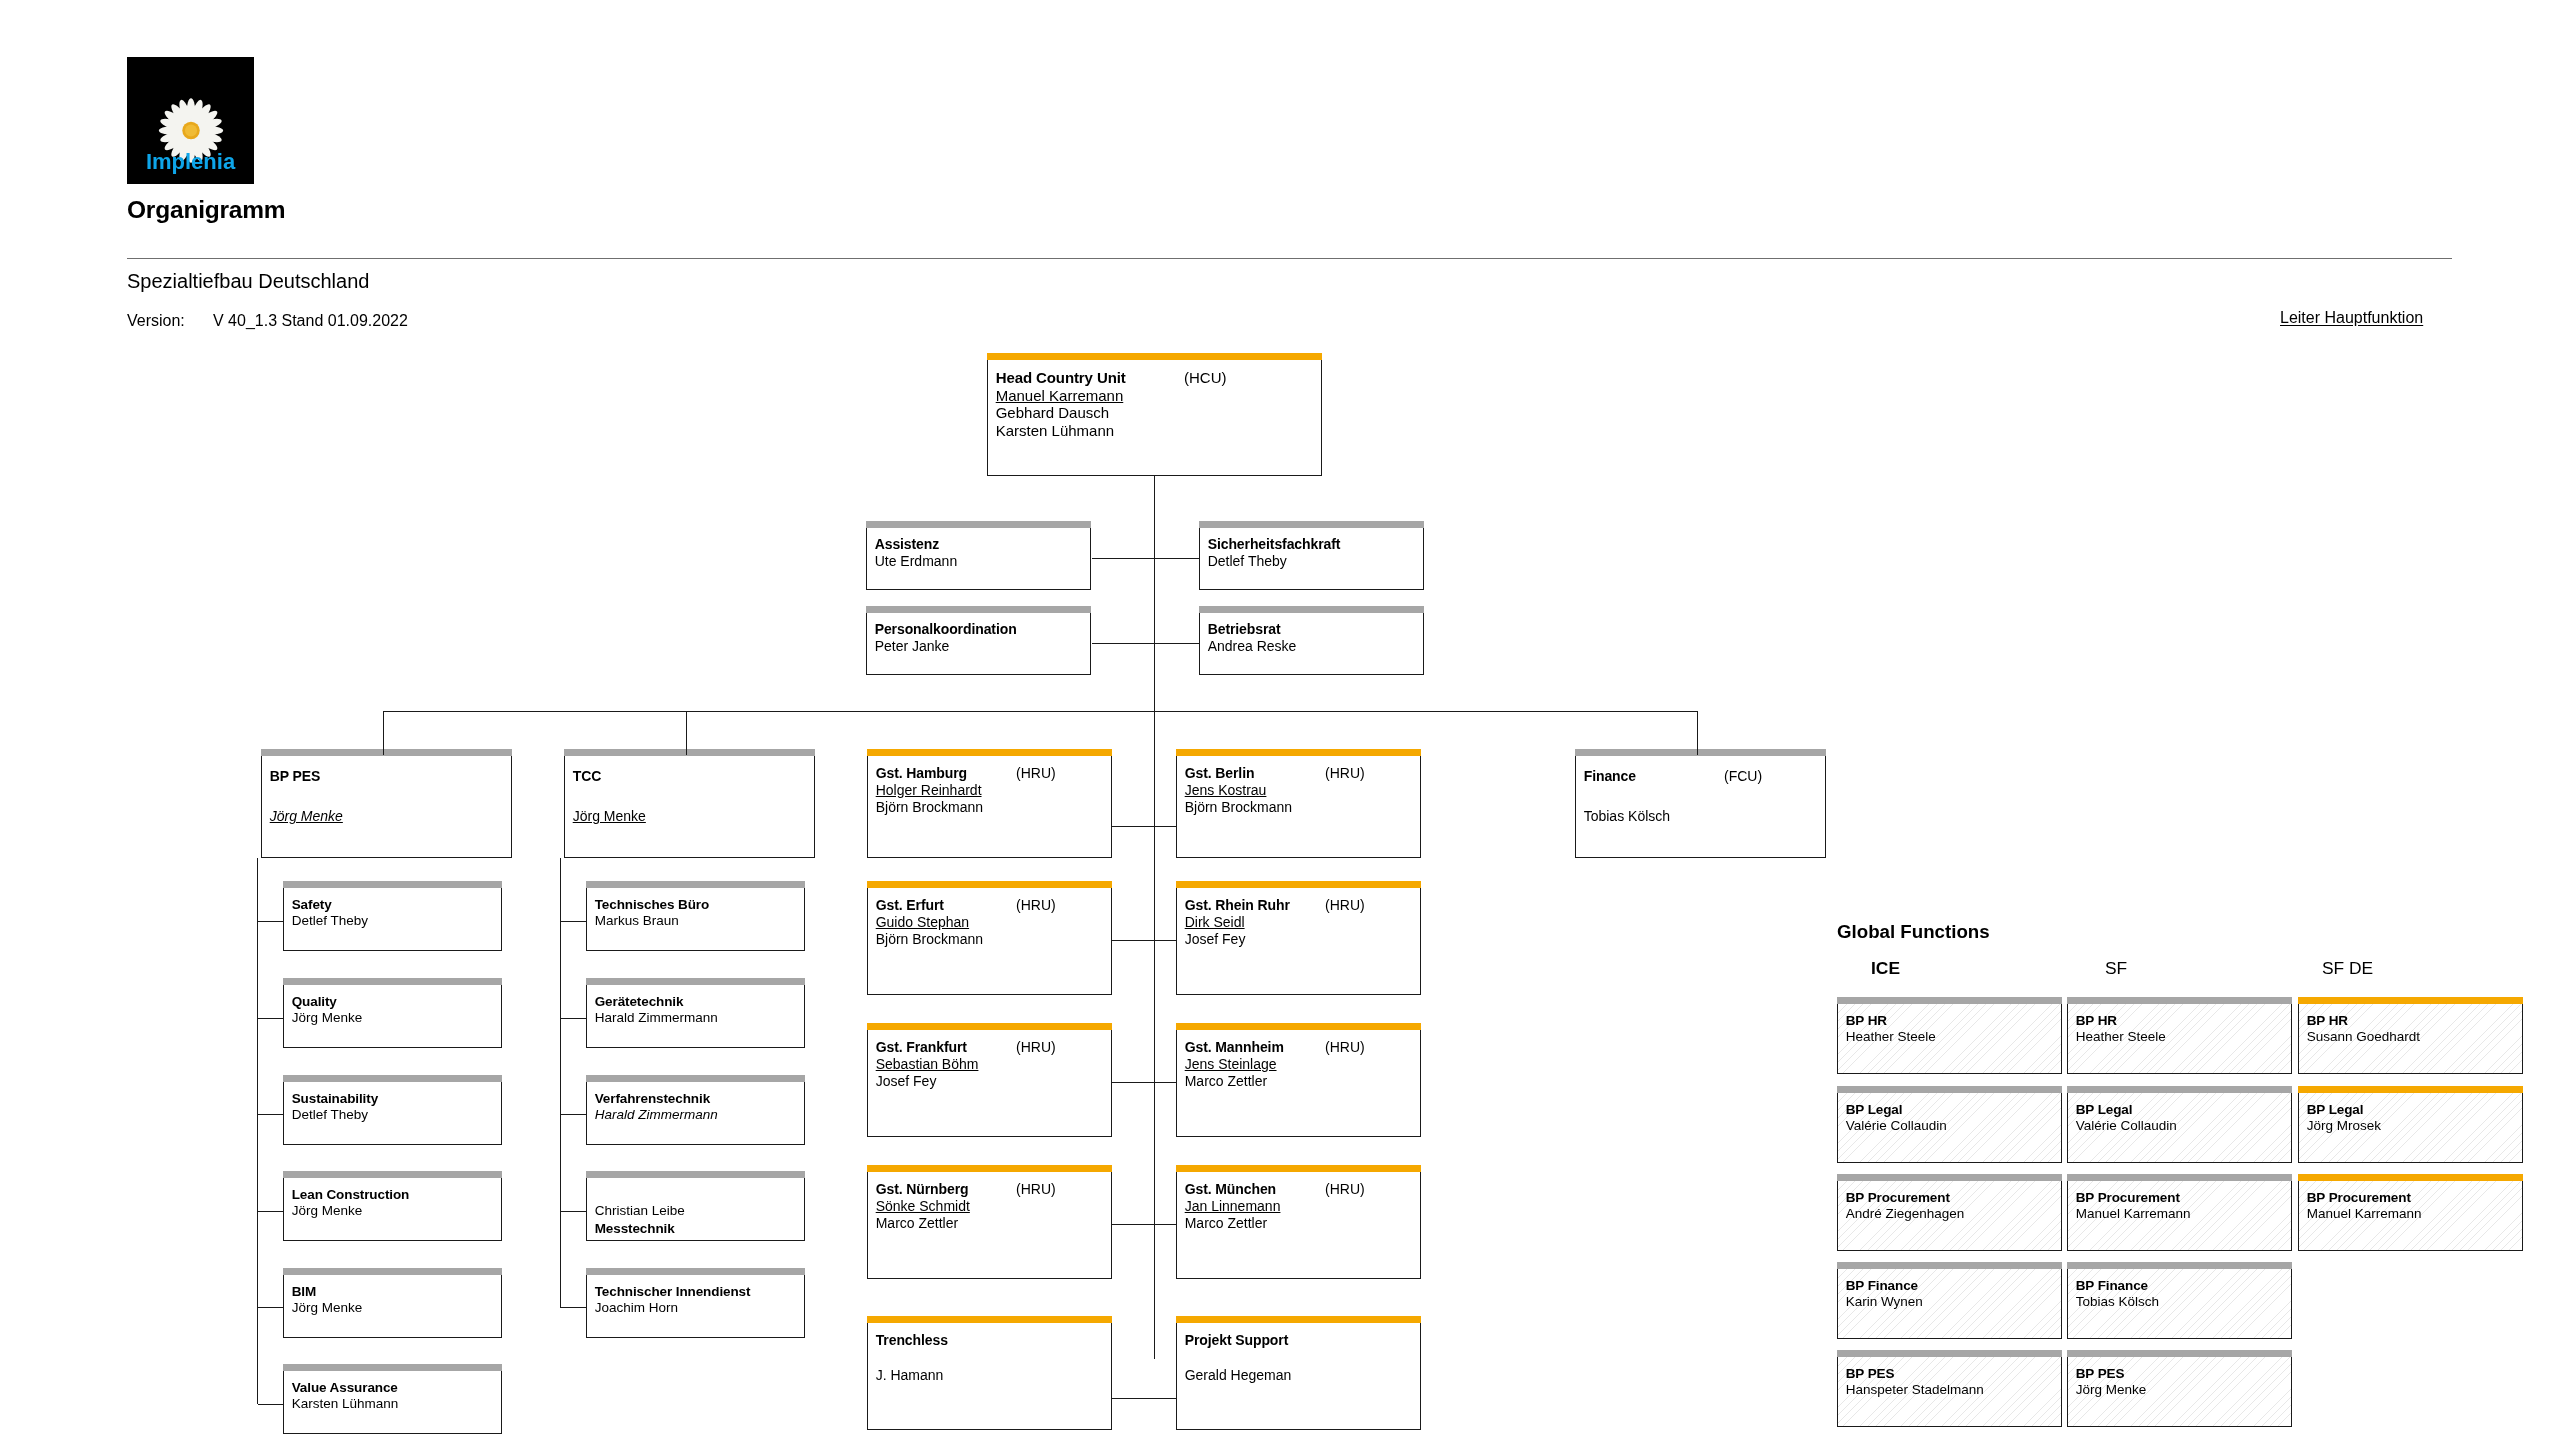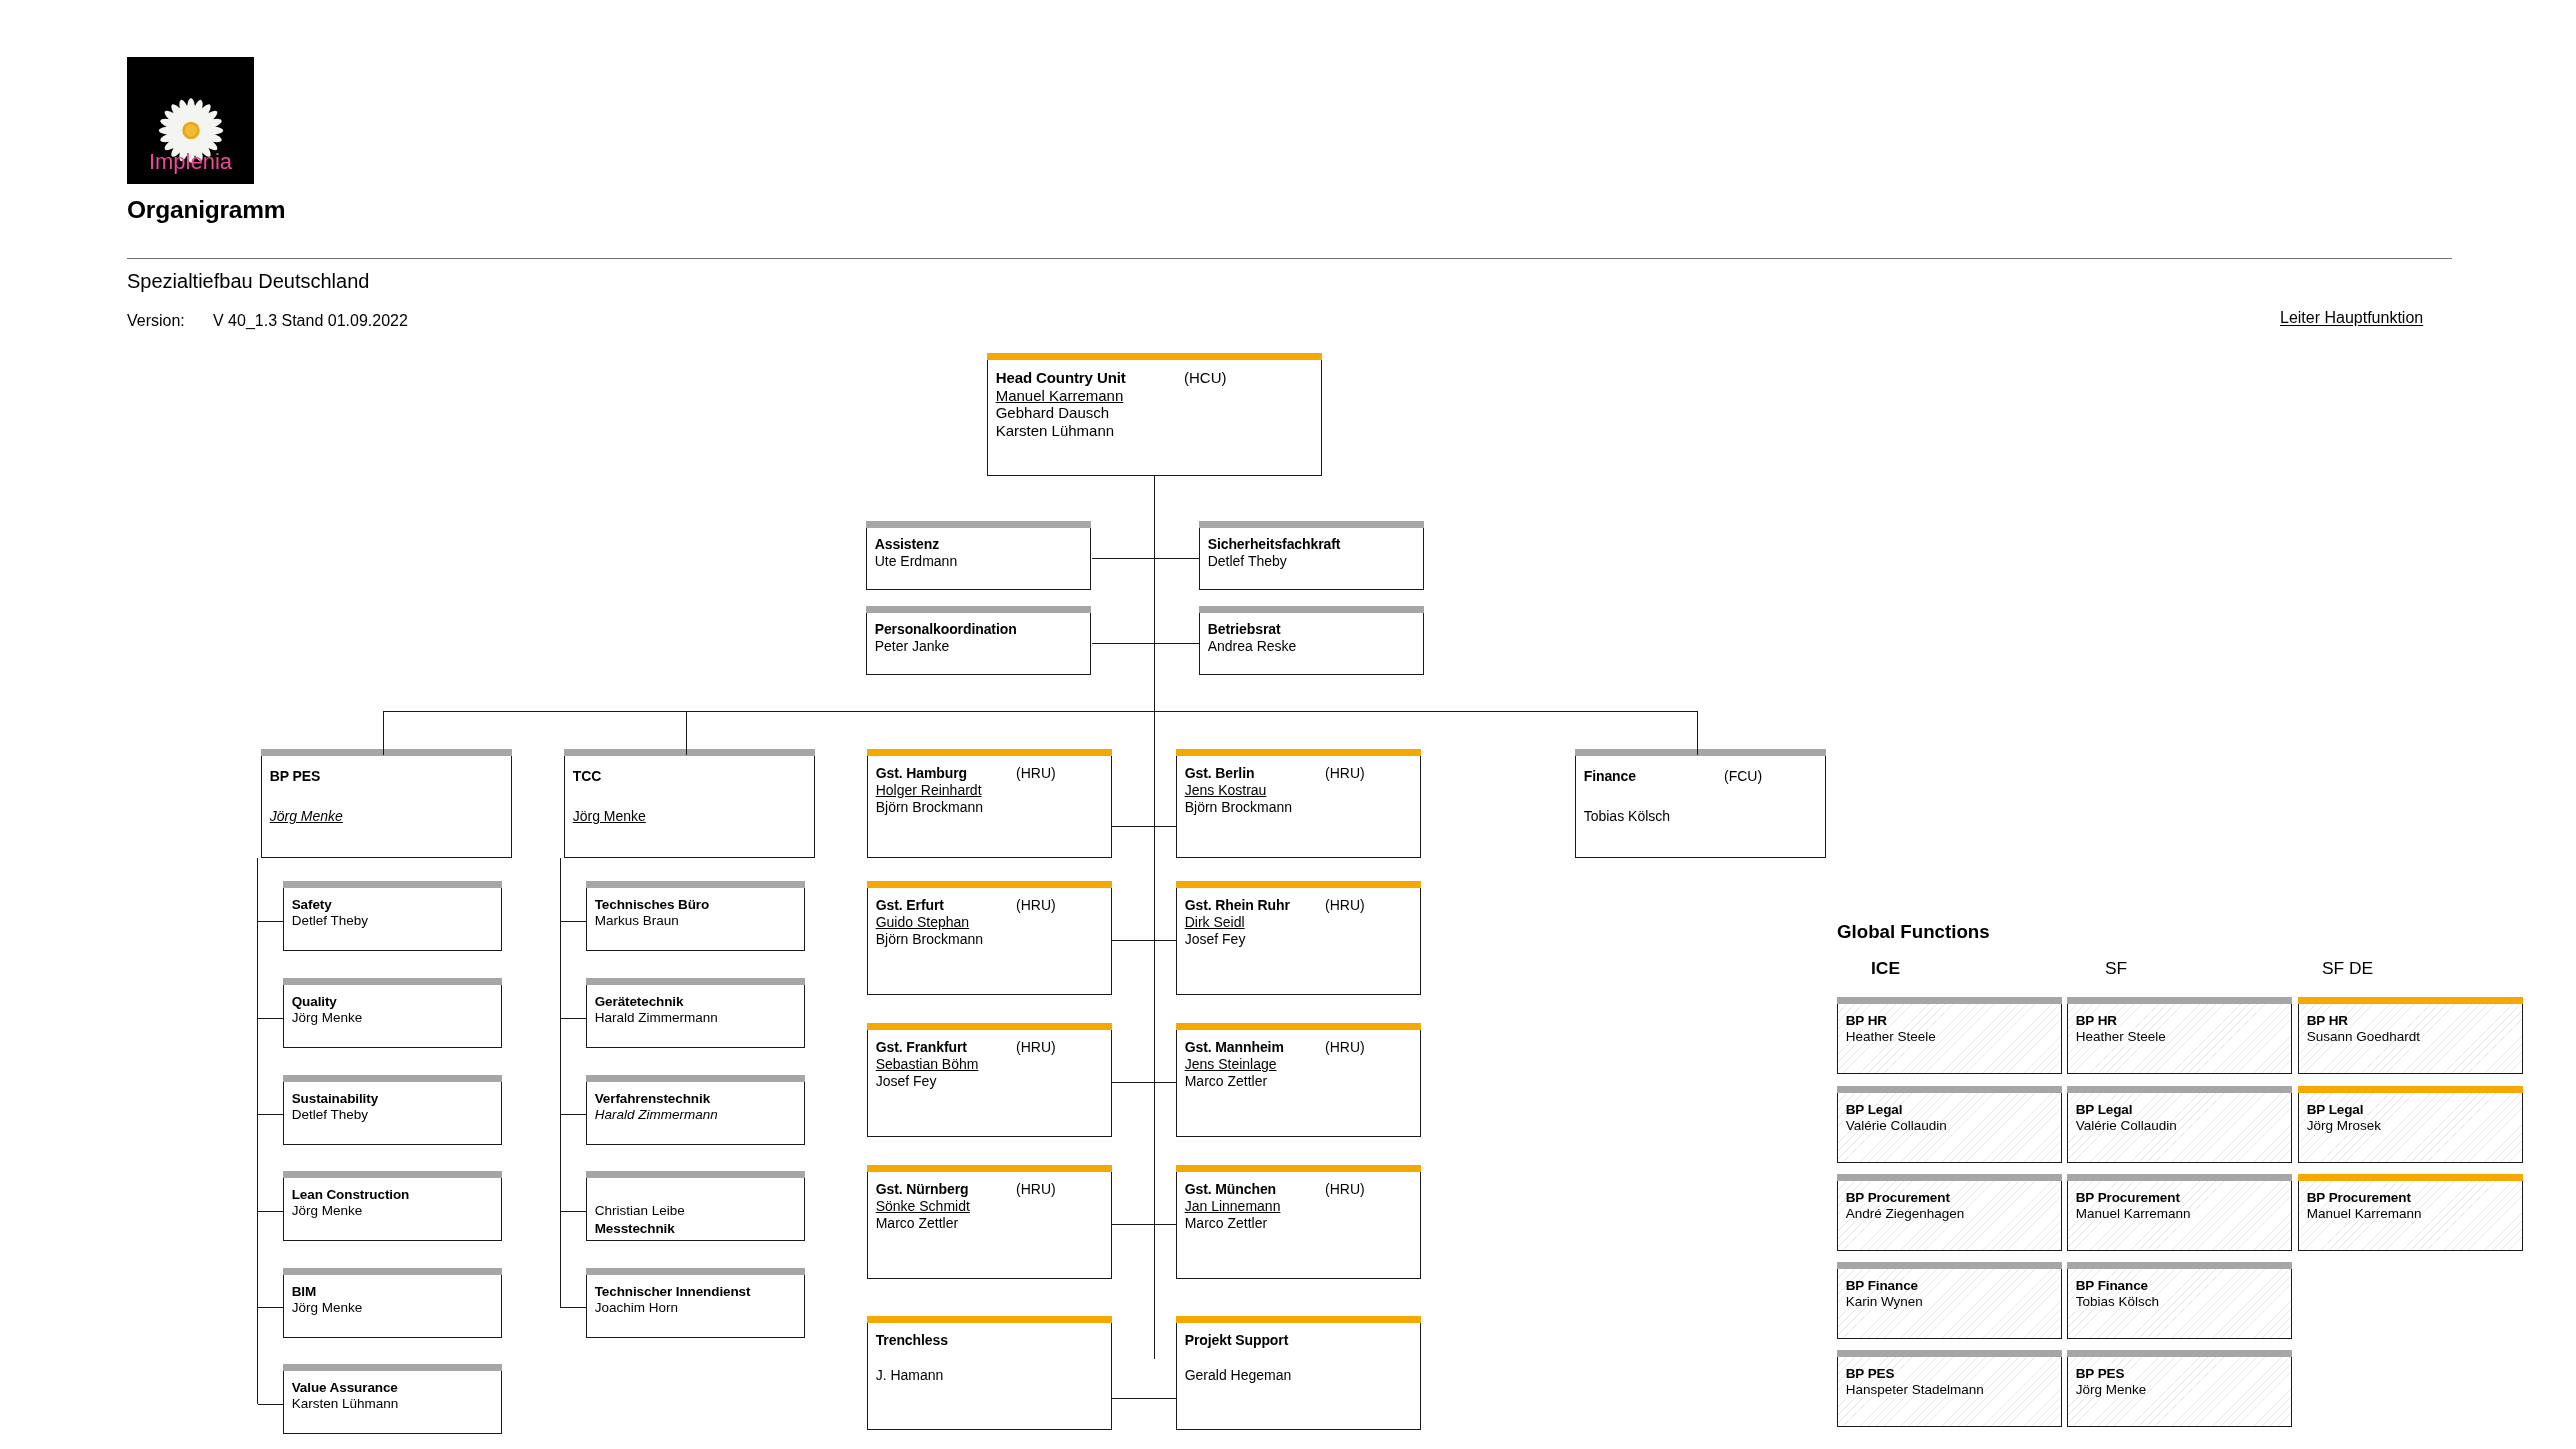--- a/index.html
+++ b/index.html
@@ -14,21 +14,21 @@
   .logo{
     position:absolute;left:127px;top:57px;width:127px;height:127px;
     background:#000000;
   }
   .logo .flower{
     position:absolute;left:50%;top:40px;transform:translateX(-50%);
     width:67px;height:67px;
   }
   .logo .word{
     position:absolute;left:0;right:0;bottom:9px;text-align:center;
-    color:#ec4899;font-size:22px;font-weight:400;letter-spacing:0px;
+    color:#0ea5e9;font-size:22px;font-weight:700;letter-spacing:0px;
     font-family:"Liberation Sans","DejaVu Sans",sans-serif;
   }
   .doc-title{
     position:absolute;left:127px;top:196px;
     font-size:24.5px;font-weight:700;letter-spacing:-0.2px;
   }
   .rule{
     position:absolute;left:127px;top:258px;width:2325px;height:0.6px;background:#6f6f6f;
   }
   .subtitle{

